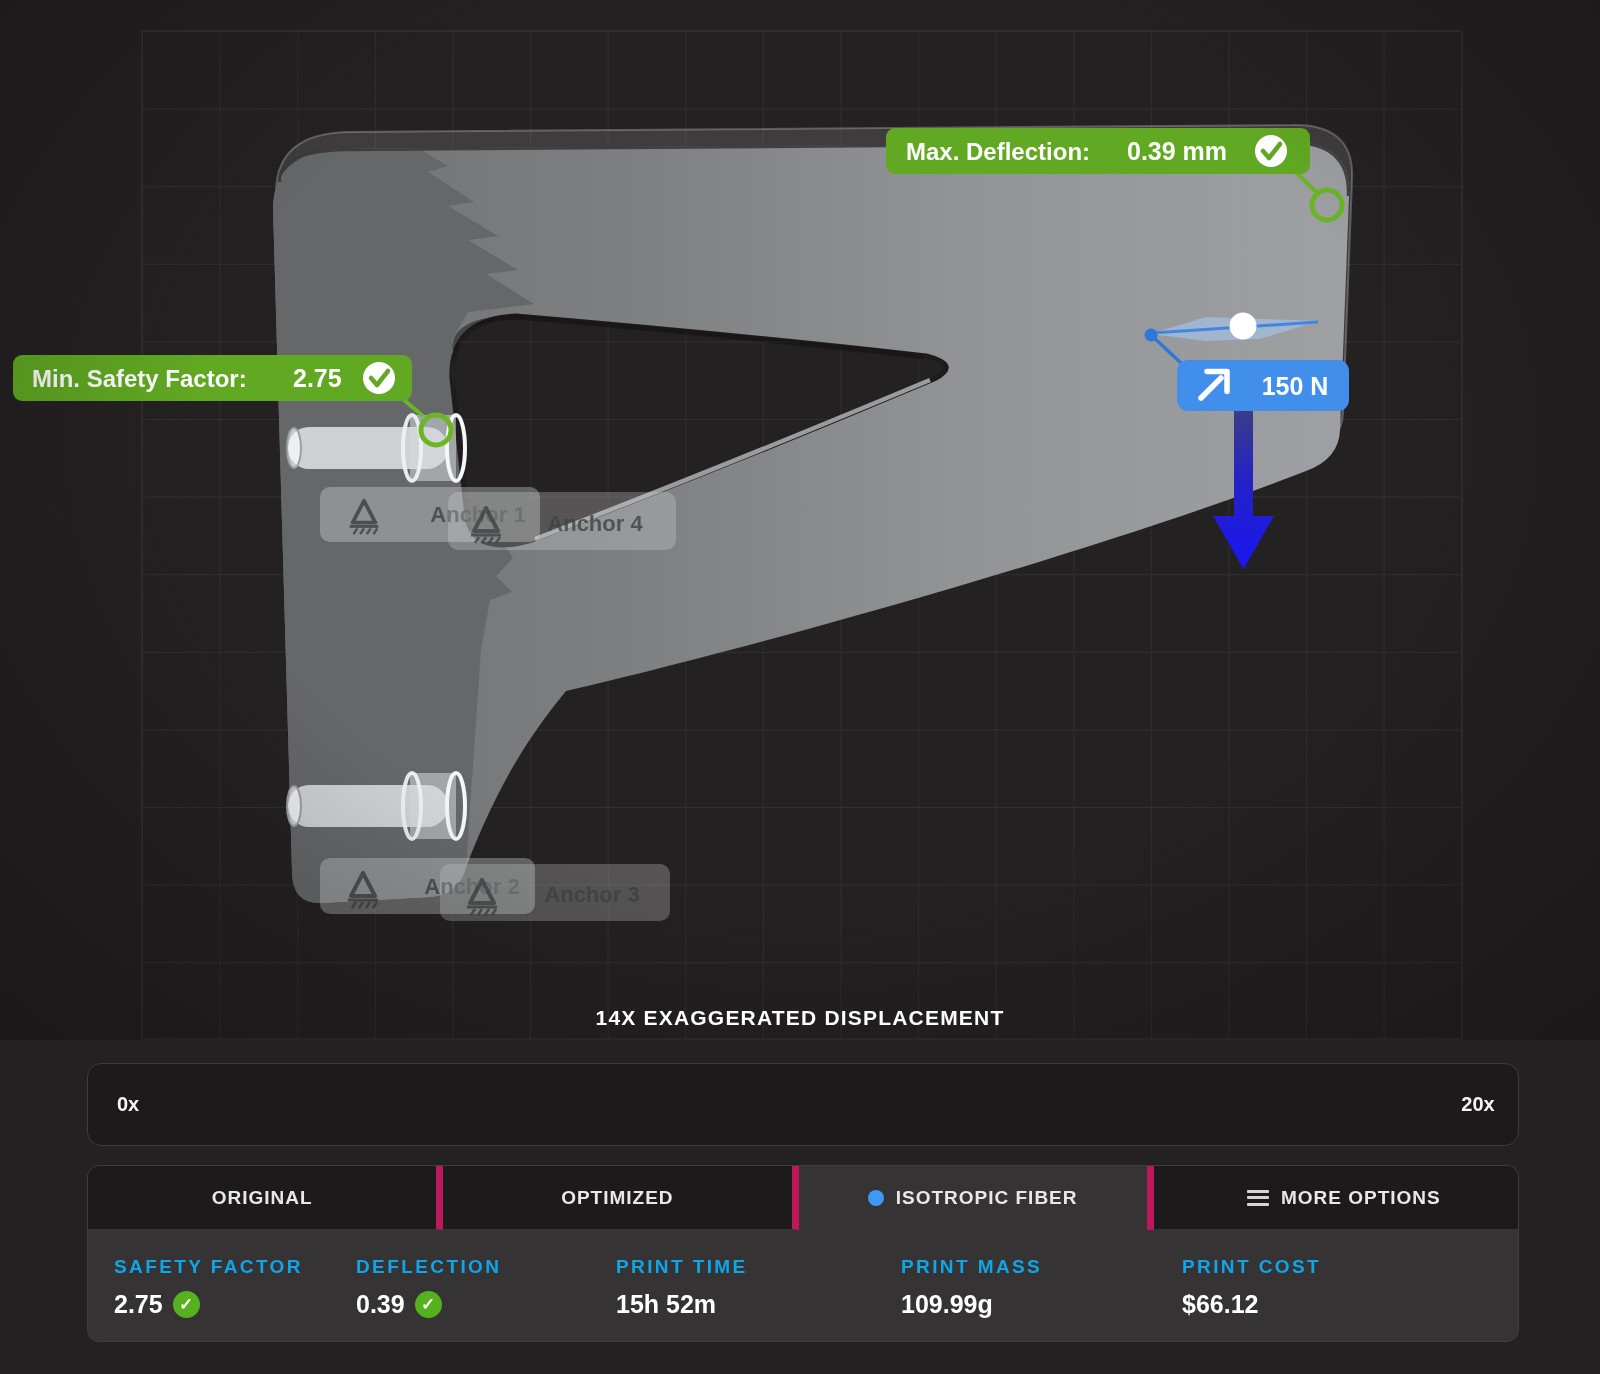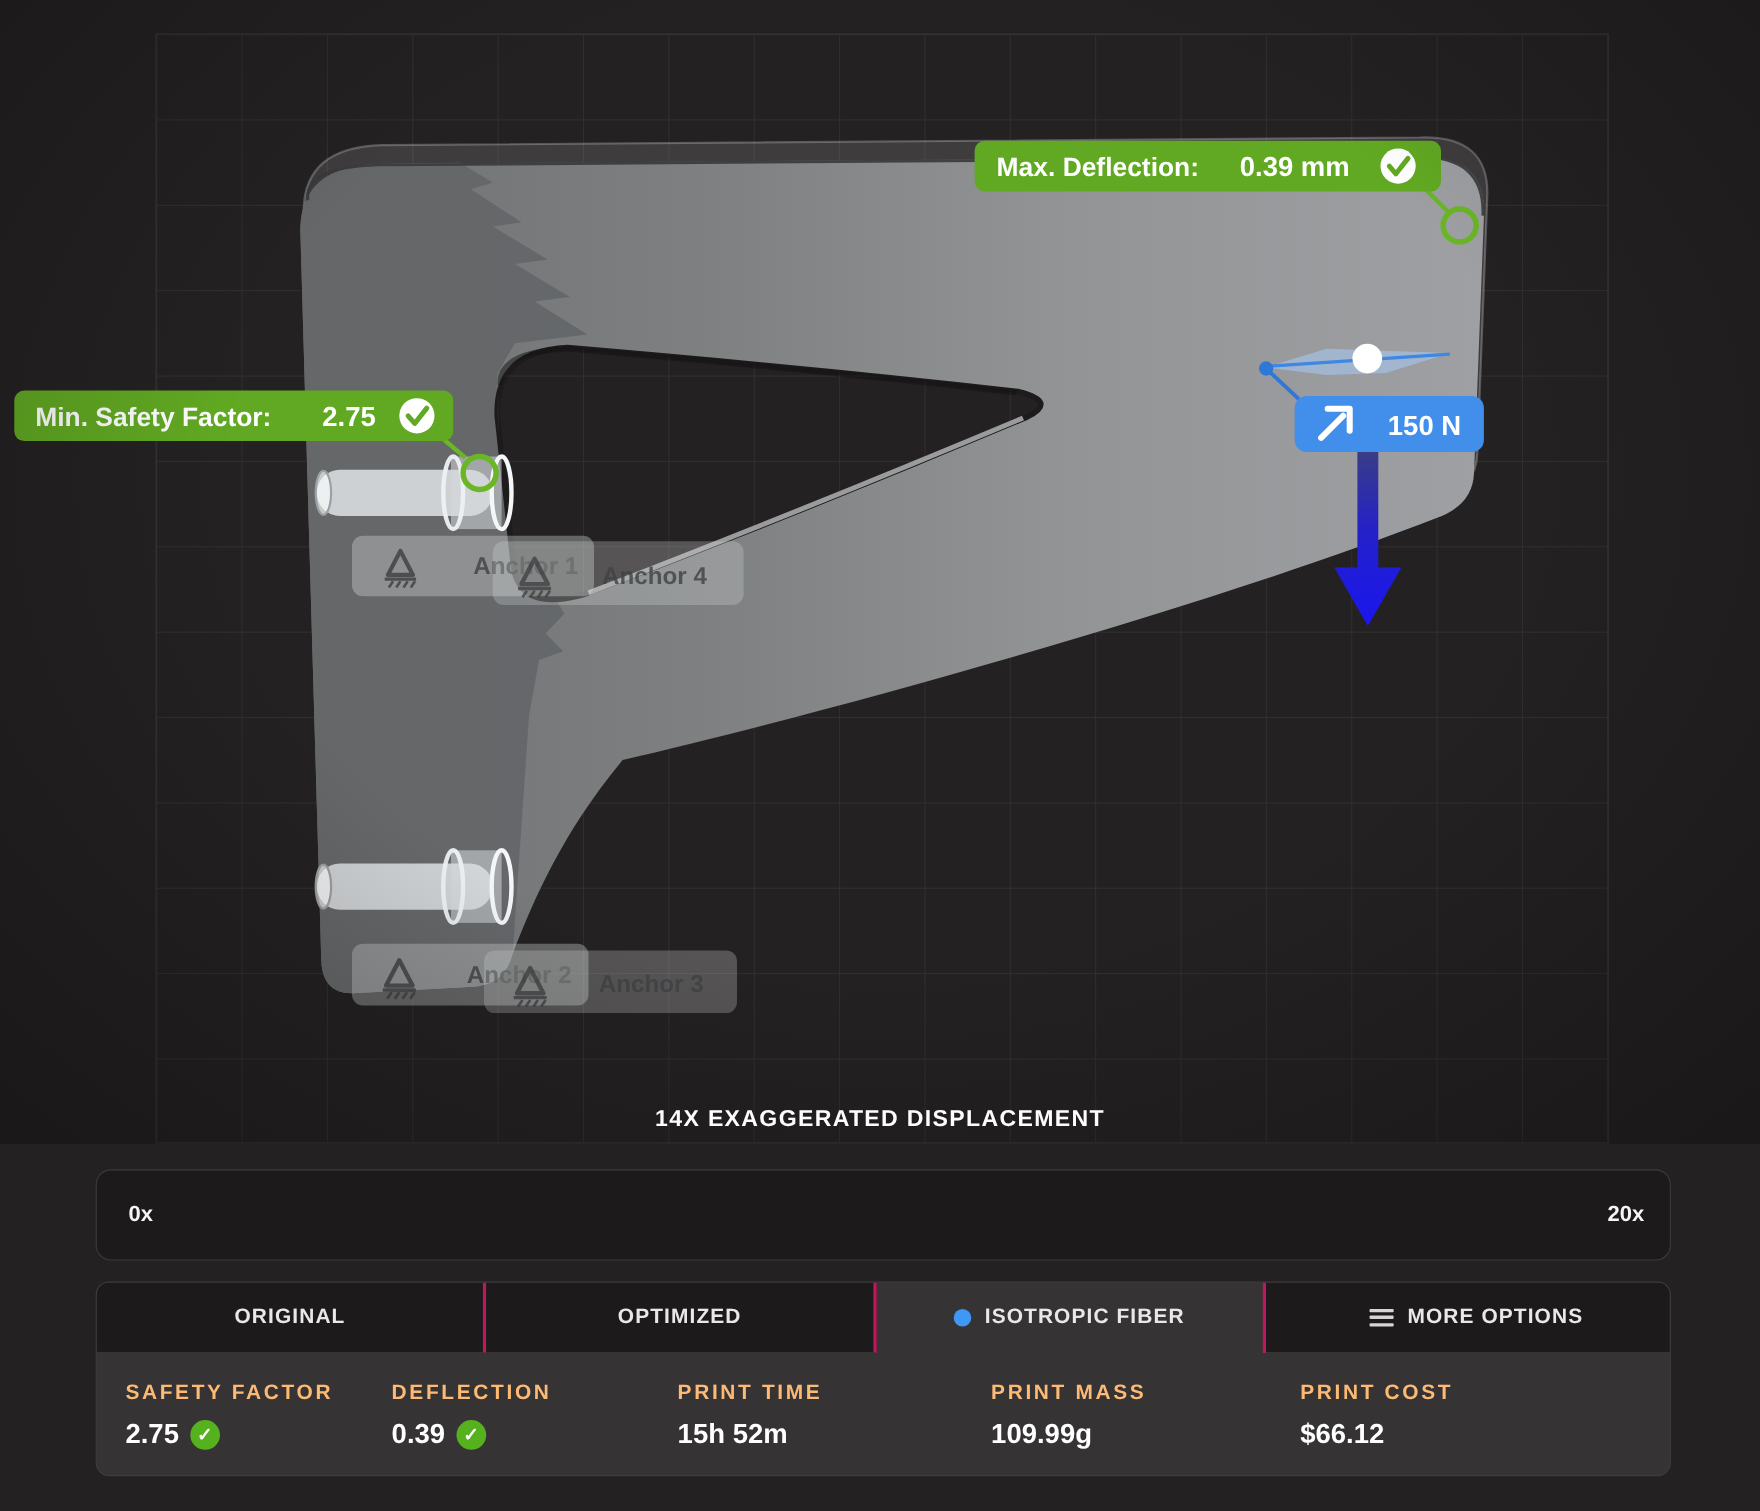--- a/index.html
+++ b/index.html
@@ -30,30 +30,30 @@
   .tick { position:absolute; top:24px; width:3px; height:16px; background:#6f6c6d; border-radius:2px; }
   .slider-handle { position:absolute; left:820px; top:11px; width:94px; height:41px;
                  background:#575354; border-radius:8px; display:flex; align-items:center;
                  justify-content:center; color:#ffffff; font-size:20px; font-weight:bold; }
 
   
   .panel { position:absolute; left:87px; top:1165px; width:1432px; height:177px;
            background:#363334; border:1px solid #3f3c3d; border-radius:12px; overflow:hidden; }
   .tab-row { position:absolute; left:0; top:0; width:100%; height:64px; display:flex; }
   .tab { flex:1 1 0; display:flex; align-items:center; justify-content:center; gap:12px;
-         background:#1d1a1b; border-right:3px solid #be185d; border-bottom:1px solid #383536;
+         background:#1d1a1b; border-right:7px solid #be185d; border-bottom:1px solid #383536;
          color:#e9e8e8; font-size:19px; font-weight:bold; letter-spacing:1px; cursor:pointer; }
   .tab:last-child { border-right:none;padding-left:16px; }
   .tab.active { background:transparent; border-bottom:none; }
   .tab-dot { width:16px; height:16px; border-radius:50%; background:#3f97f6; }
   .menu-icon { display:inline-block; width:22px; }
   .menu-icon span { display:block; height:3px; background:#d6d5d5; margin:3.5px 0; border-radius:1px; }
 
   .stat { position:absolute; top:90px; }
-  .stat-label { color:#fdba74; font-size:19px; font-weight:bold; letter-spacing:2.4px; white-space:nowrap; }
+  .stat-label { color:#0ea5e9; font-size:19px; font-weight:bold; letter-spacing:2.4px; white-space:nowrap; }
   .stat-value { margin-top:12px; color:#ffffff; font-size:25px; font-weight:bold;
                 display:flex; align-items:center; gap:10px; white-space:nowrap; }
   .stat-check { width:27px; height:27px; border-radius:50%; background:#55b11d; color:#ffffff;
                 font-size:17px; font-weight:bold; display:inline-flex; align-items:center;
                 justify-content:center; }
 
   
   .badge-text  { fill:#ffffff; font-size:24px; font-weight:bold; font-family:"Liberation Sans",sans-serif; }
   .badge-value { fill:#ffffff; font-size:25px; font-weight:bold; font-family:"Liberation Sans",sans-serif; }
   .force-text  { fill:#ffffff; font-size:25px; font-weight:bold; font-family:"Liberation Sans",sans-serif; }

